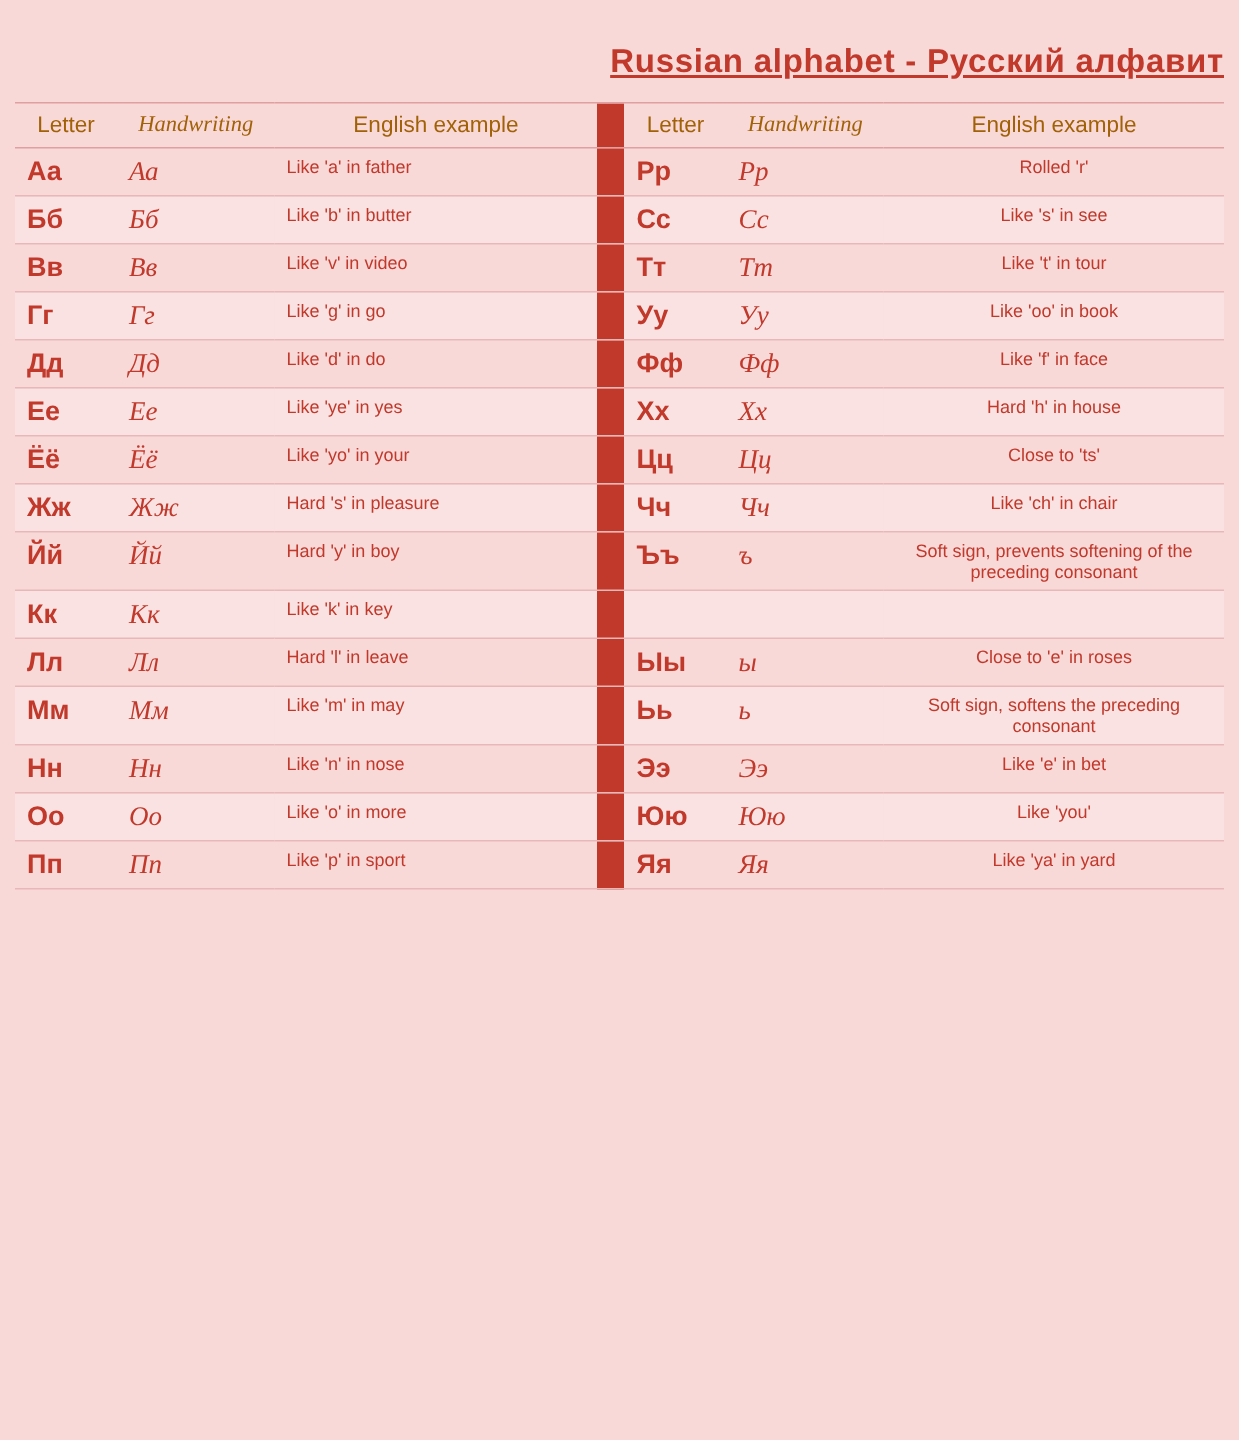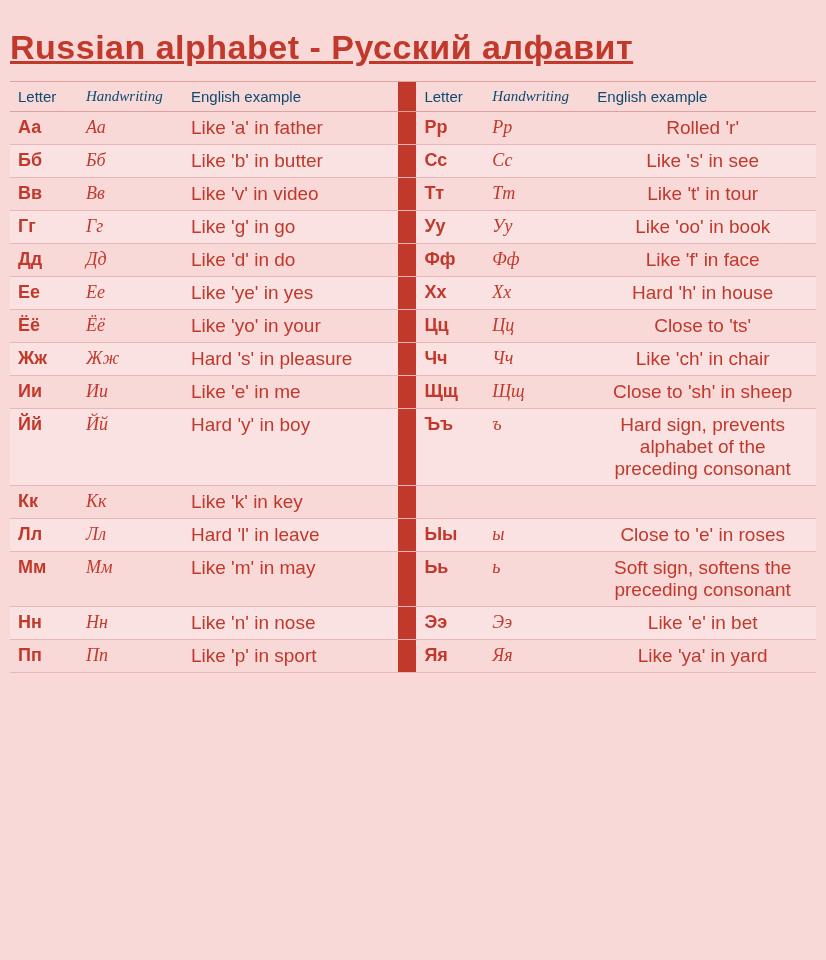--- a/index.html
+++ b/index.html
@@ -4,38 +4,38 @@
   <style>
     * { box-sizing: border-box; margin: 0; padding: 0; }
     body {
       background: #f9d8d8;
       font-family: Arial, sans-serif;
       width: 826px;
       min-height: 960px;
       padding: 10px;
     }
     .page-title {
-      text-align: left;
-      color: #c0392b;
-      font-size: 34px;
+      text-align: right;
+      color: #c0392b;
+      font-size: 22px;
       font-weight: bold;
       text-decoration: underline;
       padding: 18px 0 14px 0;
       letter-spacing: 0.5px;
     }
     .alphabet-table {
       width: 100%;
       border-collapse: collapse;
       font-size: 15px;
     }
     .alphabet-table th {
-      color: #0c4a6e;
+      color: #a16207;
       font-weight: normal;
       padding: 6px 8px;
-      text-align: left;
+      text-align: center;
       border-bottom: 1px solid #e0a0a0;
       border-top: 1px solid #e0a0a0;
     }
     .alphabet-table th.handwriting-header {
       font-style: italic;
       font-family: Georgia, serif;
     }
     .alphabet-table td {
       padding: 5px 8px;
       border-bottom: 1px solid #e8b8b8;
@@ -49,21 +49,21 @@
     }
     .handwriting-cell {
       color: #c0392b;
       font-style: italic;
       font-family: Georgia, 'Times New Roman', serif;
       font-size: 18px;
       white-space: nowrap;
     }
     .example-cell {
       color: #c0392b;
-      font-size: 19px;
+      font-size: 12px;
     }
     .alphabet-table tr:nth-child(even) td {
       background: rgba(255,255,255,0.25);
     }
     .col-letter { width: 60px; }
     .col-hand { width: 90px; }
     .col-example { width: 190px; }
     .col-div { width: 3px; background: #c0392b; }
     .col-letter2 { width: 60px; }
     .col-hand2 { width: 80px; }
@@ -153,36 +153,27 @@
       <tr>
         <td class="letter-cell col-letter">Жж</td>
         <td class="handwriting-cell col-hand">Жж</td>
         <td class="example-cell col-example">Hard 's' in pleasure</td>
         <td class="col-div" style="background: rgb(192, 57, 43); padding: 0px; width: 3px;"></td>
         <td class="letter-cell col-letter2">Чч</td>
         <td class="handwriting-cell col-hand2">Чч</td>
         <td class="example-cell col-example2">Like 'ch' in chair</td>
       </tr>
       <tr>
-        <td class="letter-cell col-letter">Ии</td>
-        <td class="handwriting-cell col-hand">Ии</td>
-        <td class="example-cell col-example">Like 'e' in me</td>
-        <td class="col-div" style="background: rgb(192, 57, 43); padding: 0px; width: 3px;"></td>
-        <td class="letter-cell col-letter2">Щщ</td>
-        <td class="handwriting-cell col-hand2">Щщ</td>
-        <td class="example-cell col-example2">Close to 'sh' in sheep</td>
-      </tr>
-      <tr>
         <td class="letter-cell col-letter">Йй</td>
         <td class="handwriting-cell col-hand">Йй</td>
         <td class="example-cell col-example">Hard 'y' in boy</td>
         <td class="col-div" style="background: rgb(192, 57, 43); padding: 0px; width: 3px;"></td>
         <td class="letter-cell col-letter2">Ъъ</td>
         <td class="handwriting-cell col-hand2">ъ</td>
-        <td class="example-cell col-example2">Hard sign, prevents alphabet of the preceding consonant</td>
+        <td class="example-cell col-example2">Soft sign, prevents softening of the preceding consonant</td>
       </tr>
       <tr>
         <td class="letter-cell col-letter">Кк</td>
         <td class="handwriting-cell col-hand">Кк</td>
         <td class="example-cell col-example">Like 'k' in key</td>
         <td class="col-div" style="background: rgb(192, 57, 43); padding: 0px; width: 3px;"></td>
         <td class="letter-cell col-letter2"></td>
         <td class="handwriting-cell col-hand2"></td>
         <td class="example-cell col-example2"></td>
       </tr>
@@ -205,20 +196,29 @@
         <td class="example-cell col-example2">Soft sign, softens the preceding consonant</td>
       </tr>
       <tr>
         <td class="letter-cell col-letter">Нн</td>
         <td class="handwriting-cell col-hand">Нн</td>
         <td class="example-cell col-example">Like 'n' in nose</td>
         <td class="col-div" style="background: rgb(192, 57, 43); padding: 0px; width: 3px;"></td>
         <td class="letter-cell col-letter2">Ээ</td>
         <td class="handwriting-cell col-hand2">Ээ</td>
         <td class="example-cell col-example2">Like 'e' in bet</td>
+      </tr>
+      <tr>
+        <td class="letter-cell col-letter">Оо</td>
+        <td class="handwriting-cell col-hand">Оо</td>
+        <td class="example-cell col-example">Like 'o' in more</td>
+        <td class="col-div" style="background: rgb(192, 57, 43); padding: 0px; width: 3px;"></td>
+        <td class="letter-cell col-letter2">Юю</td>
+        <td class="handwriting-cell col-hand2">Юю</td>
+        <td class="example-cell col-example2">Like 'you'</td>
       </tr>
       <tr>
         <td class="letter-cell col-letter">Пп</td>
         <td class="handwriting-cell col-hand">Пп</td>
         <td class="example-cell col-example">Like 'p' in sport</td>
         <td class="col-div" style="background: rgb(192, 57, 43); padding: 0px; width: 3px;"></td>
         <td class="letter-cell col-letter2">Яя</td>
         <td class="handwriting-cell col-hand2">Яя</td>
         <td class="example-cell col-example2">Like 'ya' in yard</td>
       </tr>

